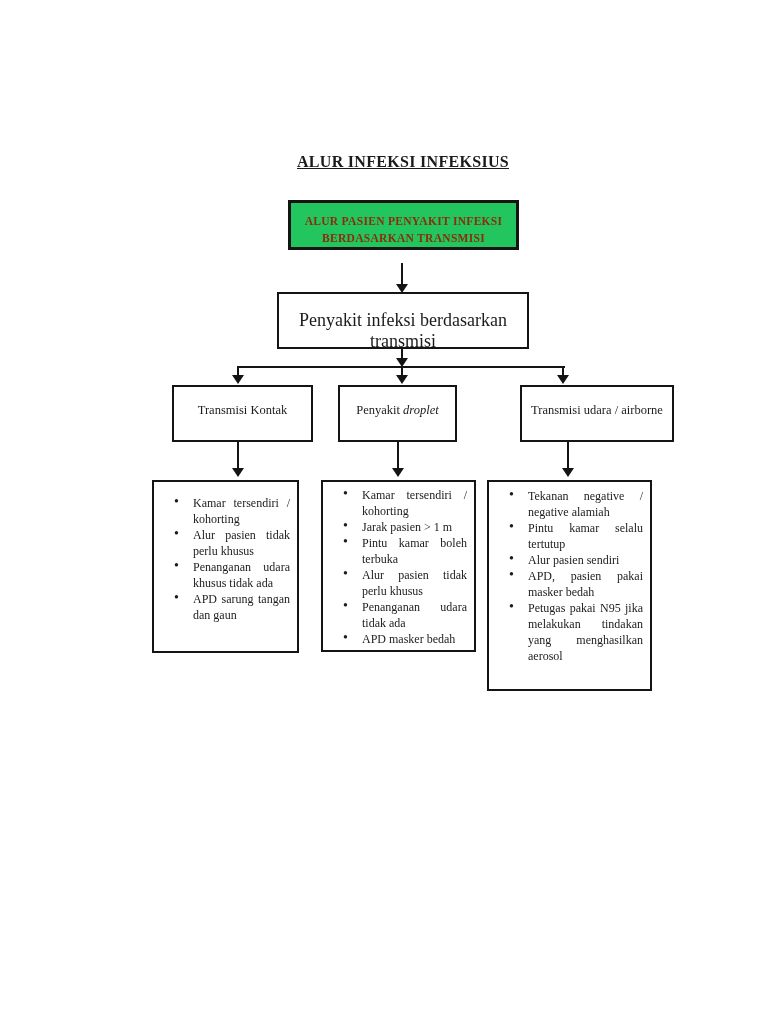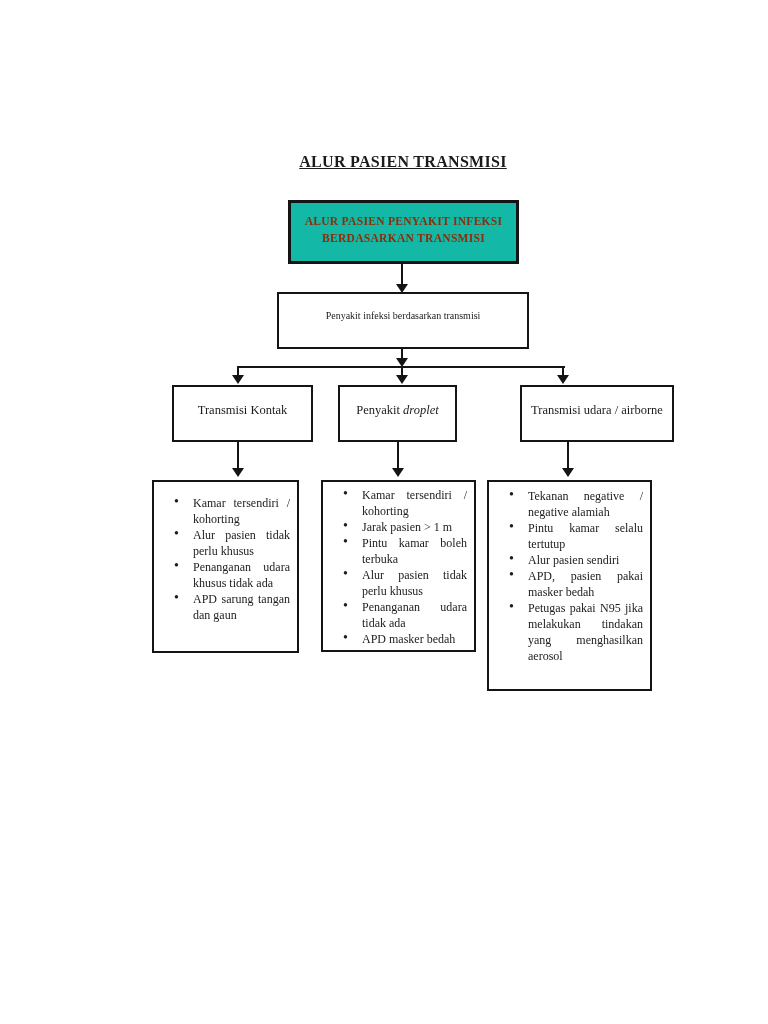--- a/index.html
+++ b/index.html
@@ -11,29 +11,29 @@
   .doc-title {
     position:absolute; left:38px; top:153px; width:730px;
     text-align:center; font-size:16px; font-weight:bold;
     text-decoration:underline; letter-spacing:0.3px;
   }
   .fbox {
     position:absolute; border:2px solid #141414; background:#ffffff;
     box-sizing:border-box;
   }
   .root-box {
-    left:288px; top:200px; width:231px; height:64px;
+    left:288px; top:200px; width:231px; height:50px;
     border-width:3px;
-    background:#14b8a6; color:#8C2D0A;
+    background:#22c55e; color:#8C2D0A;
     font-weight:bold; font-size:11.5px; letter-spacing:0.3px;
     text-align:center; padding:10px 12px 0 12px; line-height:17px;
   }
   .trans-box {
     left:277px; top:292px; width:252px; height:57px;
-    font-size:10px; text-align:center; padding-top:16px;
+    font-size:18px; text-align:center; padding-top:16px;
   }
   .branch-box {
     top:385px; height:57px; font-size:12.5px;
     text-align:center; padding-top:16px;
   }
   .branch-a { left:172px; width:141px; }
   .branch-b { left:338px; width:119px; }
   .branch-c { left:520px; width:154px; }
   .branch-box em { font-style:italic; }
   .detail-box { top:480px; font-size:12px; line-height:16px; }
@@ -49,21 +49,21 @@
     position:absolute; width:0; height:0;
     border-left:6px solid transparent; border-right:6px solid transparent;
     border-top:9px solid #141414;
   }
 </style>
 </head>
 <body>
 
 <div class="page">
 
-  <div class="doc-title">ALUR PASIEN TRANSMISI</div>
+  <div class="doc-title">ALUR INFEKSI INFEKSIUS</div>
 
   <div class="fbox root-box">
     <span>ALUR PASIEN PENYAKIT INFEKSI BERDASARKAN TRANSMISI</span>
   </div>
 
   <div class="vline" style="left:401px; top:263px; height:22px;"></div>
   <div class="ahead" style="left:396px; top:284px;"></div>
 
   <div class="fbox trans-box">
     <span>Penyakit infeksi berdasarkan transmisi</span>

